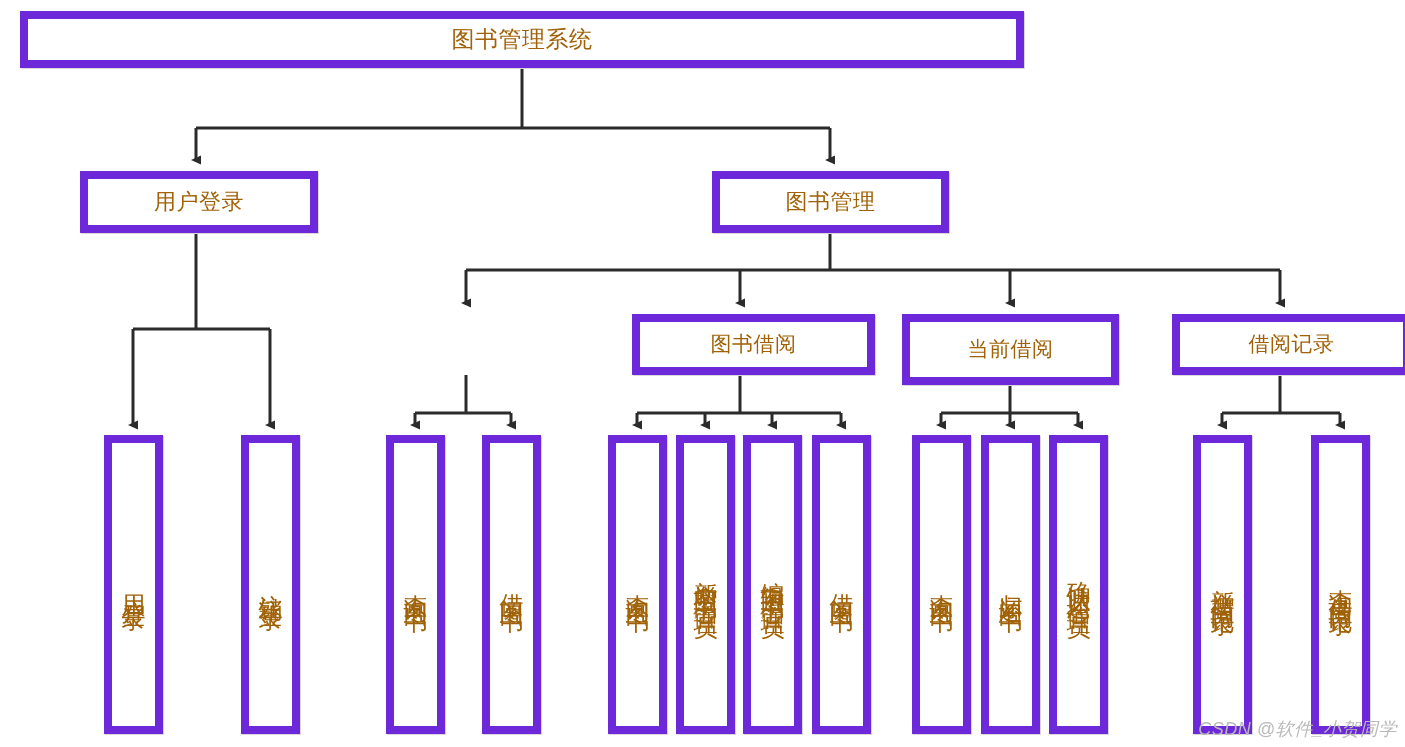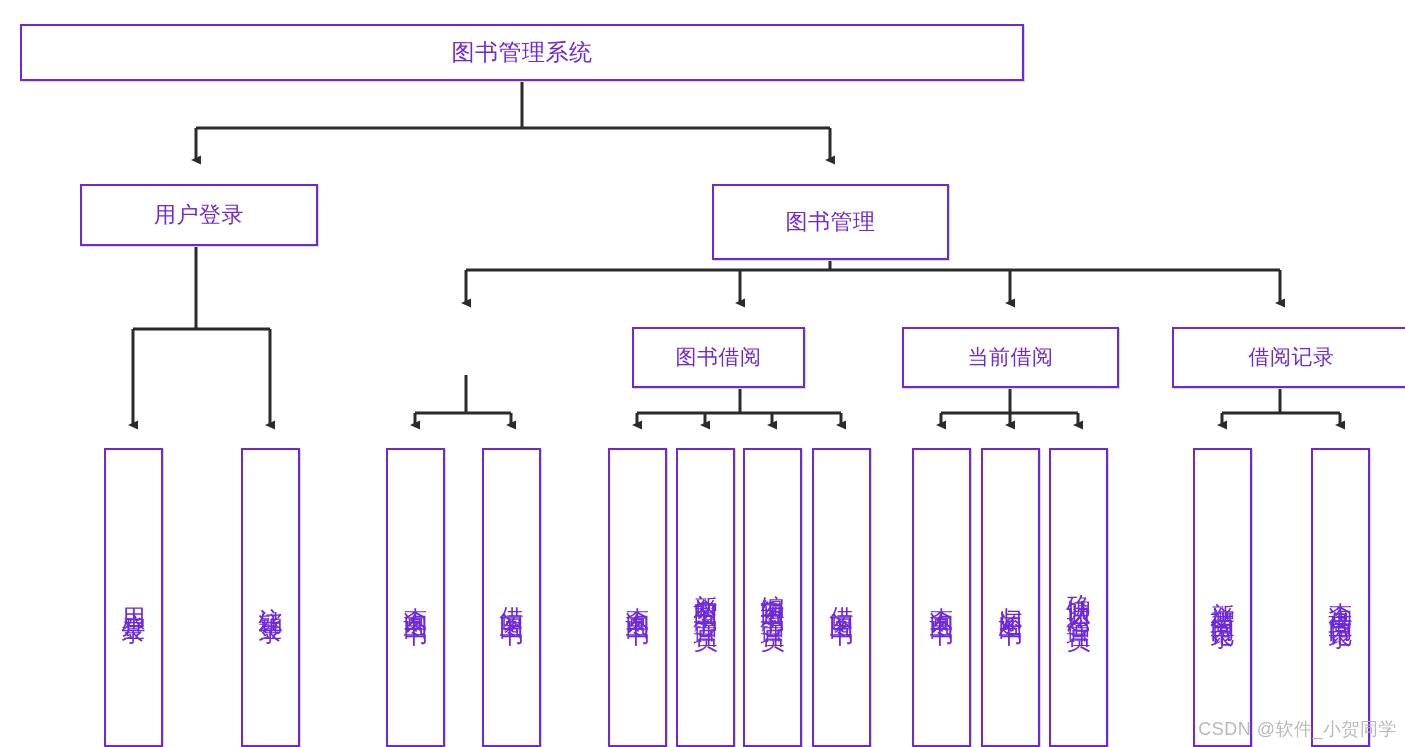--- a/index.html
+++ b/index.html
@@ -23,28 +23,27 @@
     position: absolute;
     left: 0;
     top: 0;
     width: 1405px;
     height: 747px;
     pointer-events: none;
   }
   .node {
     position: absolute;
     box-sizing: border-box;
-    border: 2px solid #6d28d9;
+    border: 8px solid #6d28d9;
     background: #ffffff;
     display: flex;
     align-items: center;
     justify-content: center;
-    color: #6d28d9;
+    color: #a16207;
     box-shadow: 1px 1px 0 #d8d8d8;
-    margin-top: 13px;
   }
   .node-label {
     text-align: center;
     line-height: 1.18;
     white-space: nowrap;
     letter-spacing: 0.5px;
   }
   .node.root .node-label { font-size: 23px; }
   .node.level2 .node-label { font-size: 22px; }
   .node.level3 .node-label { font-size: 21px; }
@@ -62,20 +61,21 @@
   }
   .watermark {
     position: absolute;
     right: 8px;
     bottom: 6px;
     font-size: 18px;
     color: #b9b9b9;
     letter-spacing: 0.5px;
     font-family: "Liberation Sans", "DejaVu Sans", sans-serif;
     white-space: nowrap;
+    font-style: italic;
   }
 </style>
 </head>
 <body>
 
 <div id="diagram-root">
 
   <svg class="connectors" viewBox="0 0 1405 747" xmlns="http://www.w3.org/2000/svg">
     <defs>
       <marker id="arrow" markerWidth="10" markerHeight="10" refX="4.6" refY="5" orient="auto" markerUnits="userSpaceOnUse">
@@ -126,28 +126,28 @@
     </g>
   </svg>
 
   <div class="node root" style="left:20px; top:11px; width:1004px; height:57px;">
     <span class="node-label">图书管理系统</span>
   </div>
 
   <div class="node level2" style="left:80px; top:171px; width:238px; height:62px;">
     <span class="node-label">用户登录</span>
   </div>
-  <div class="node level2" style="left:712px; top:171px; width:237px; height:76px;">
+  <div class="node level2" style="left:712px; top:171px; width:237px; height:62px;">
     <span class="node-label">图书管理</span>
   </div>
 
-  <div class="node level3" style="left:632px; top:314px; width:173px; height:61px;">
+  <div class="node level3" style="left:632px; top:314px; width:243px; height:61px;">
     <span class="node-label">图书借阅</span>
   </div>
-  <div class="node level3" style="left:902px; top:314px; width:217px; height:61px;">
+  <div class="node level3" style="left:902px; top:314px; width:217px; height:71px;">
     <span class="node-label">当前借阅</span>
   </div>
   <div class="node level3" style="left:1172px; top:314px; width:239px; height:61px;">
     <span class="node-label">借阅记录</span>
   </div>
 
   <div class="node leaf" style="left:104px; top:435px; width:59px; height:299px;">
     <span class="node-label">用户登录</span>
   </div>
   <div class="node leaf" style="left:241px; top:435px; width:59px; height:299px;">

